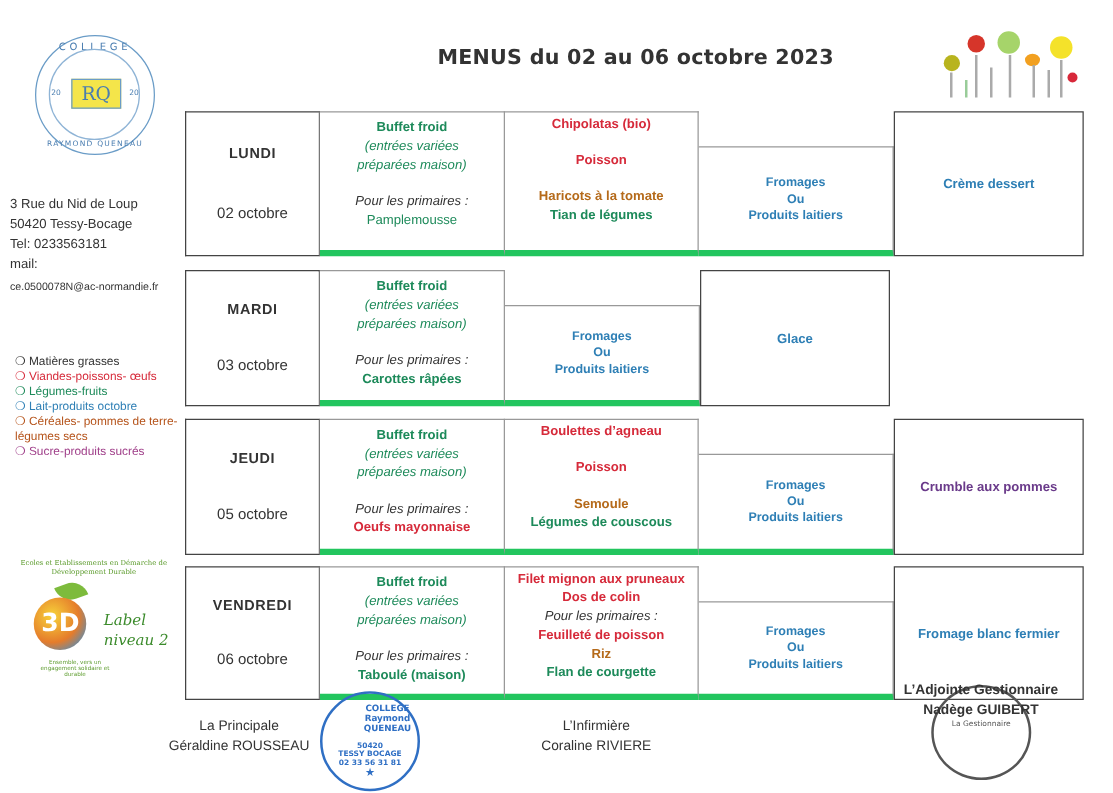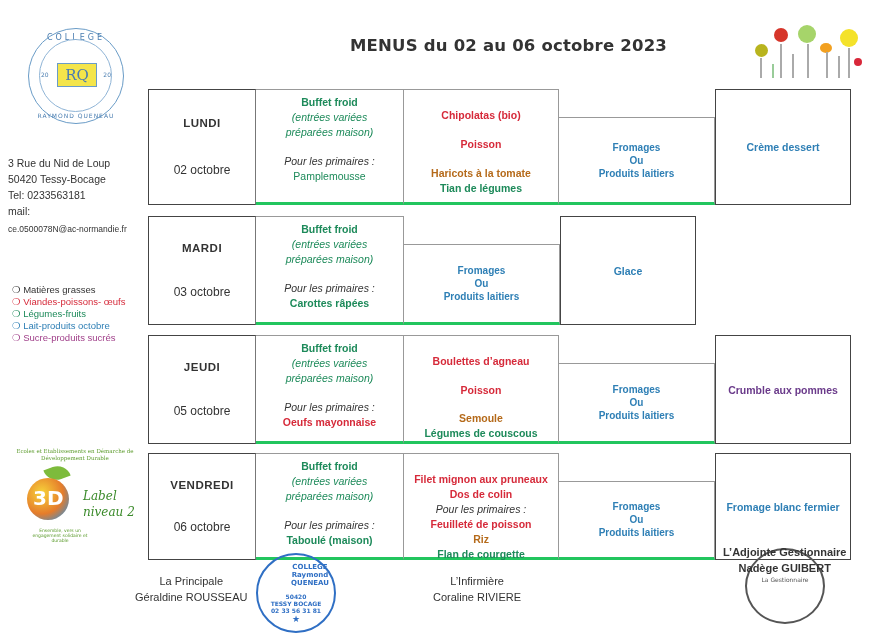--- a/index.html
+++ b/index.html
@@ -26,28 +26,28 @@
   .e3d .label { position:absolute; left:68px; top:40px; font-family:"DejaVu Serif", serif; font-style:italic; color:#3a8a2a; font-size:12px; line-height:16px; }
   .e3d .sub { position:absolute; left:15px; top:80px; font-size:4.5px; color:#5a9a2a; width:60px; text-align:center; }
 
   .title { position:absolute; left:350px; top:36px; font-family:"DejaVu Sans", sans-serif; font-size:16.5px; font-weight:bold; color:#333; letter-spacing:0.2px; }
 
   .forks { position:absolute; left:752px; top:18px; width:110px; height:60px; }
   .fork { position:absolute; bottom:0; width:2px; background:#aaa; }
   .fruit { position:absolute; border-radius:50%; }
 
   .day { position:absolute; left:148px; width:719px; display:flex; box-sizing:border-box; }
-  .cell { box-sizing:border-box; border-right:1px solid #999; border-top:1px solid #999; border-bottom:3px solid #22c55e; display:flex; flex-direction:column; align-items:center; justify-content:center; text-align:center; font-family:"Liberation Sans", sans-serif; }
+  .cell { box-sizing:border-box; border-right:1px solid #999; border-top:1px solid #999; border-bottom:5px solid #22c55e; display:flex; flex-direction:column; align-items:center; justify-content:center; text-align:center; font-family:"Liberation Sans", sans-serif; }
   .c-day { width:108px; border-left:1.5px solid #444; border-top:1.5px solid #444; border-bottom:1.5px solid #444; border-right:1px solid #777; justify-content:space-around; font-weight:bold; font-size:11.5px; color:#333; padding:10px 0; }
   .c-day .dname { letter-spacing:0.5px; }
   .c-day .ddate { font-weight:normal; font-size:12px; }
   .c-entree { width:148px; font-size:10.5px; line-height:15px; justify-content:flex-start; padding-top:5px; }
-  .c-plat { width:155px; font-size:10.5px; line-height:15px; justify-content:flex-start; padding-top:18px; }
+  .c-plat { width:155px; font-size:10.5px; line-height:15px; justify-content:flex-start; padding-top:2px; }
   .c-fromage { width:156px; font-size:10px; line-height:13px; color:#2e7fb5; font-weight:bold;margin-top:28px; }
-  .c-dessert { width:136px; border:1.5px solid #444; font-size:10.5px; font-weight:bold; }
+  .c-dessert { width:152px; border:1.5px solid #444; font-size:10.5px; font-weight:bold; }
   .green { color:#1d8a5a; }
   .bold { font-weight:bold; }
   .ital { font-style:italic; font-weight:normal; }
   .black-it { color:#333; font-style:italic; font-weight:normal; }
   .red { color:#d62a3a; font-weight:bold; }
   .brown { color:#b56a1a; font-weight:bold; }
   .gap { height:14px; }
 
   .sign { position:absolute; font-family:"Liberation Sans", sans-serif; font-size:11px; line-height:16px; color:#333; text-align:center; }
   .stamp { position:absolute; border-radius:50%; border:2.5px solid #2f6fc4; box-sizing:border-box; color:#2f6fc4; font-size:6px; text-align:center; font-weight:bold; }
@@ -90,20 +90,21 @@
   <div>Tel: 0233563181</div>
   <div>mail:</div>
   <div class="mail-addr">ce.0500078N@ac-normandie.fr</div>
 </div>
 
 <div class="legend">
   <span class="li" style="color:#333">❍ Matières grasses</span>
   <span class="li" style="color:#d62a3a">❍ Viandes-poissons- œufs</span>
   <span class="li" style="color:#1d8a5a">❍ Légumes-fruits</span>
   <span class="li" style="color:#2e7fb5">❍ Lait-produits octobre</span>
+  <span class="li" style="color:#b5531a">❍ Céréales- pommes de terre-légumes secs</span>
   <span class="li" style="color:#a0408a">❍ Sucre-produits sucrés</span>
 </div>
 
 <div class="e3d">
   <div class="cap">Ecoles et Etablissements en Démarche de Développement Durable</div>
   <div class="leaf"></div>
   <div class="ball">
       <span>3D</span>
     </div>
   <div class="label">

